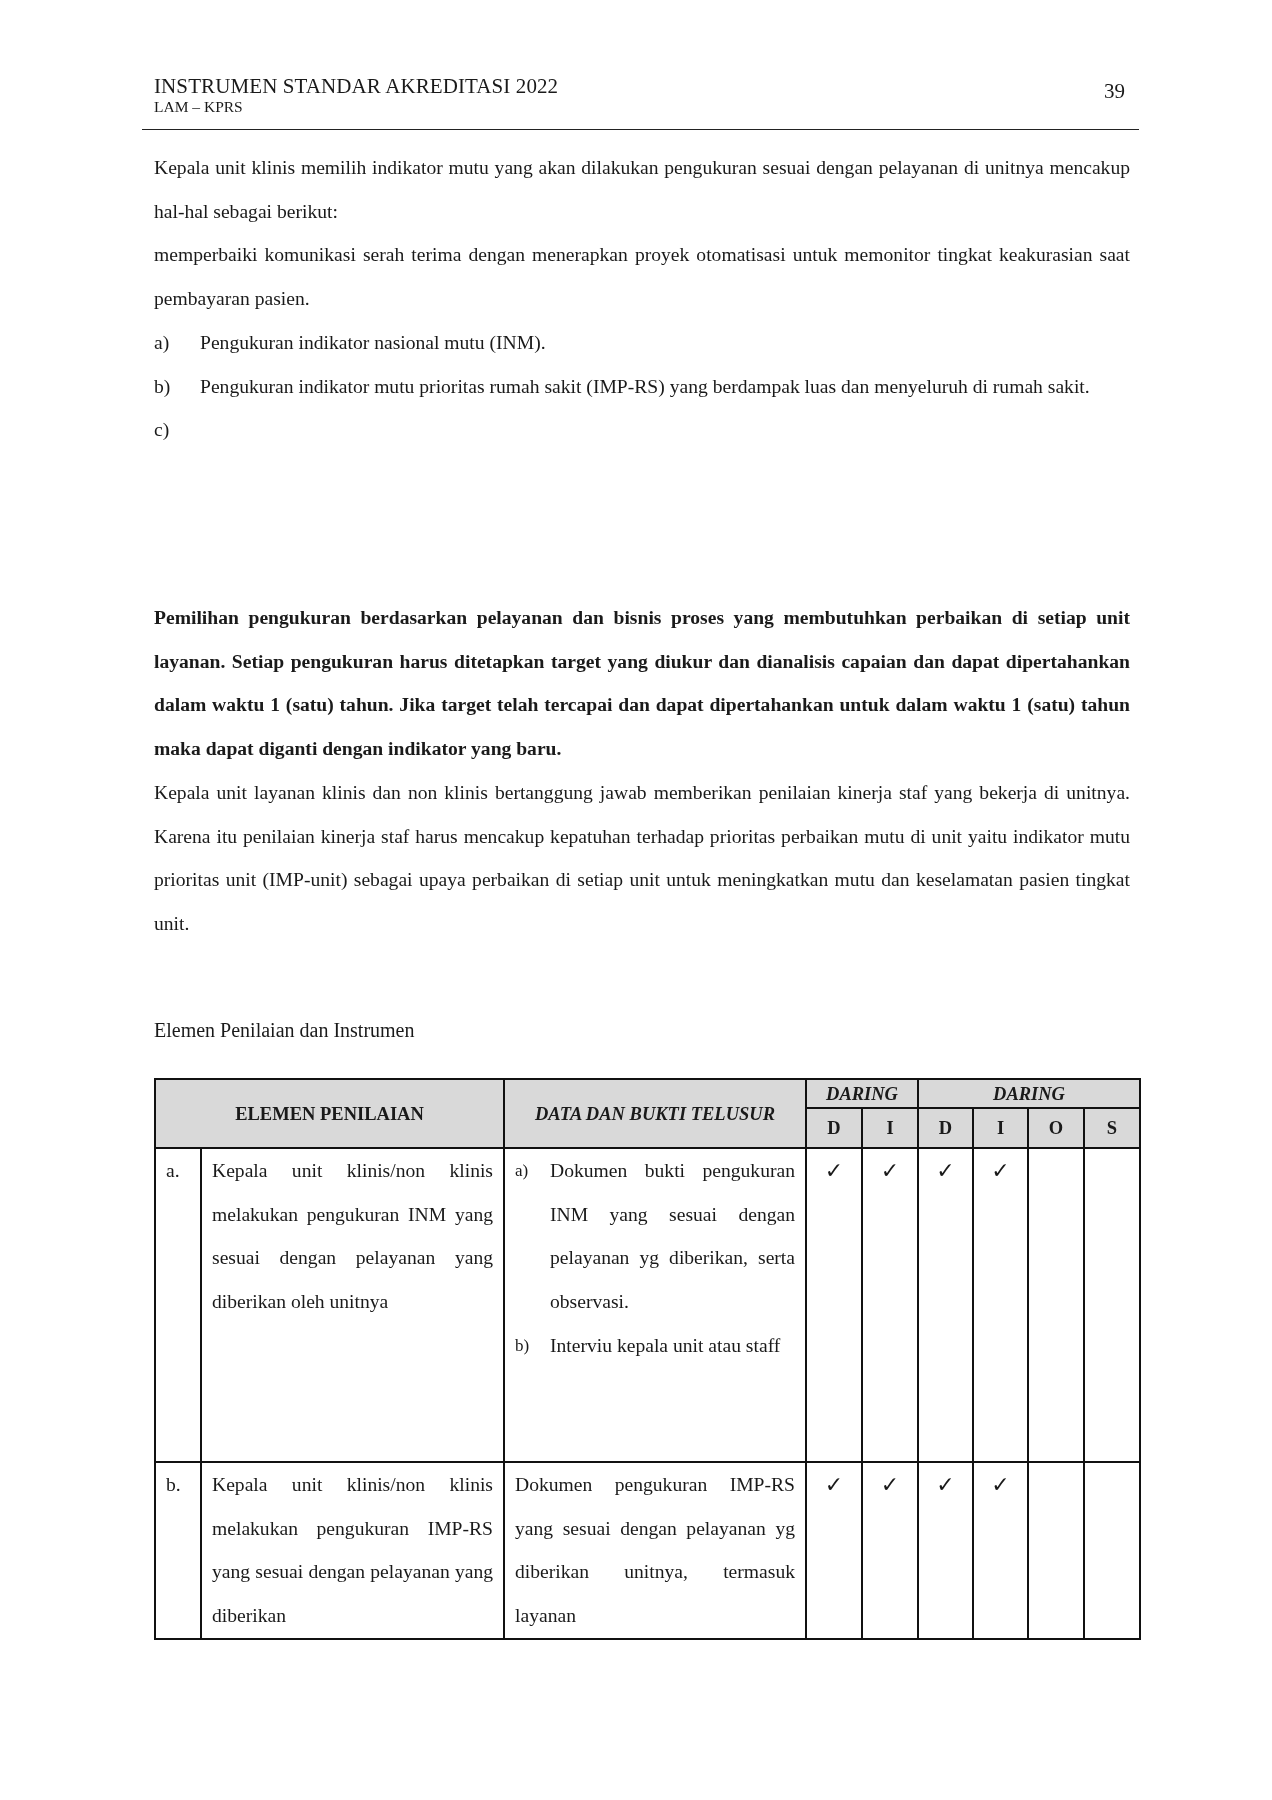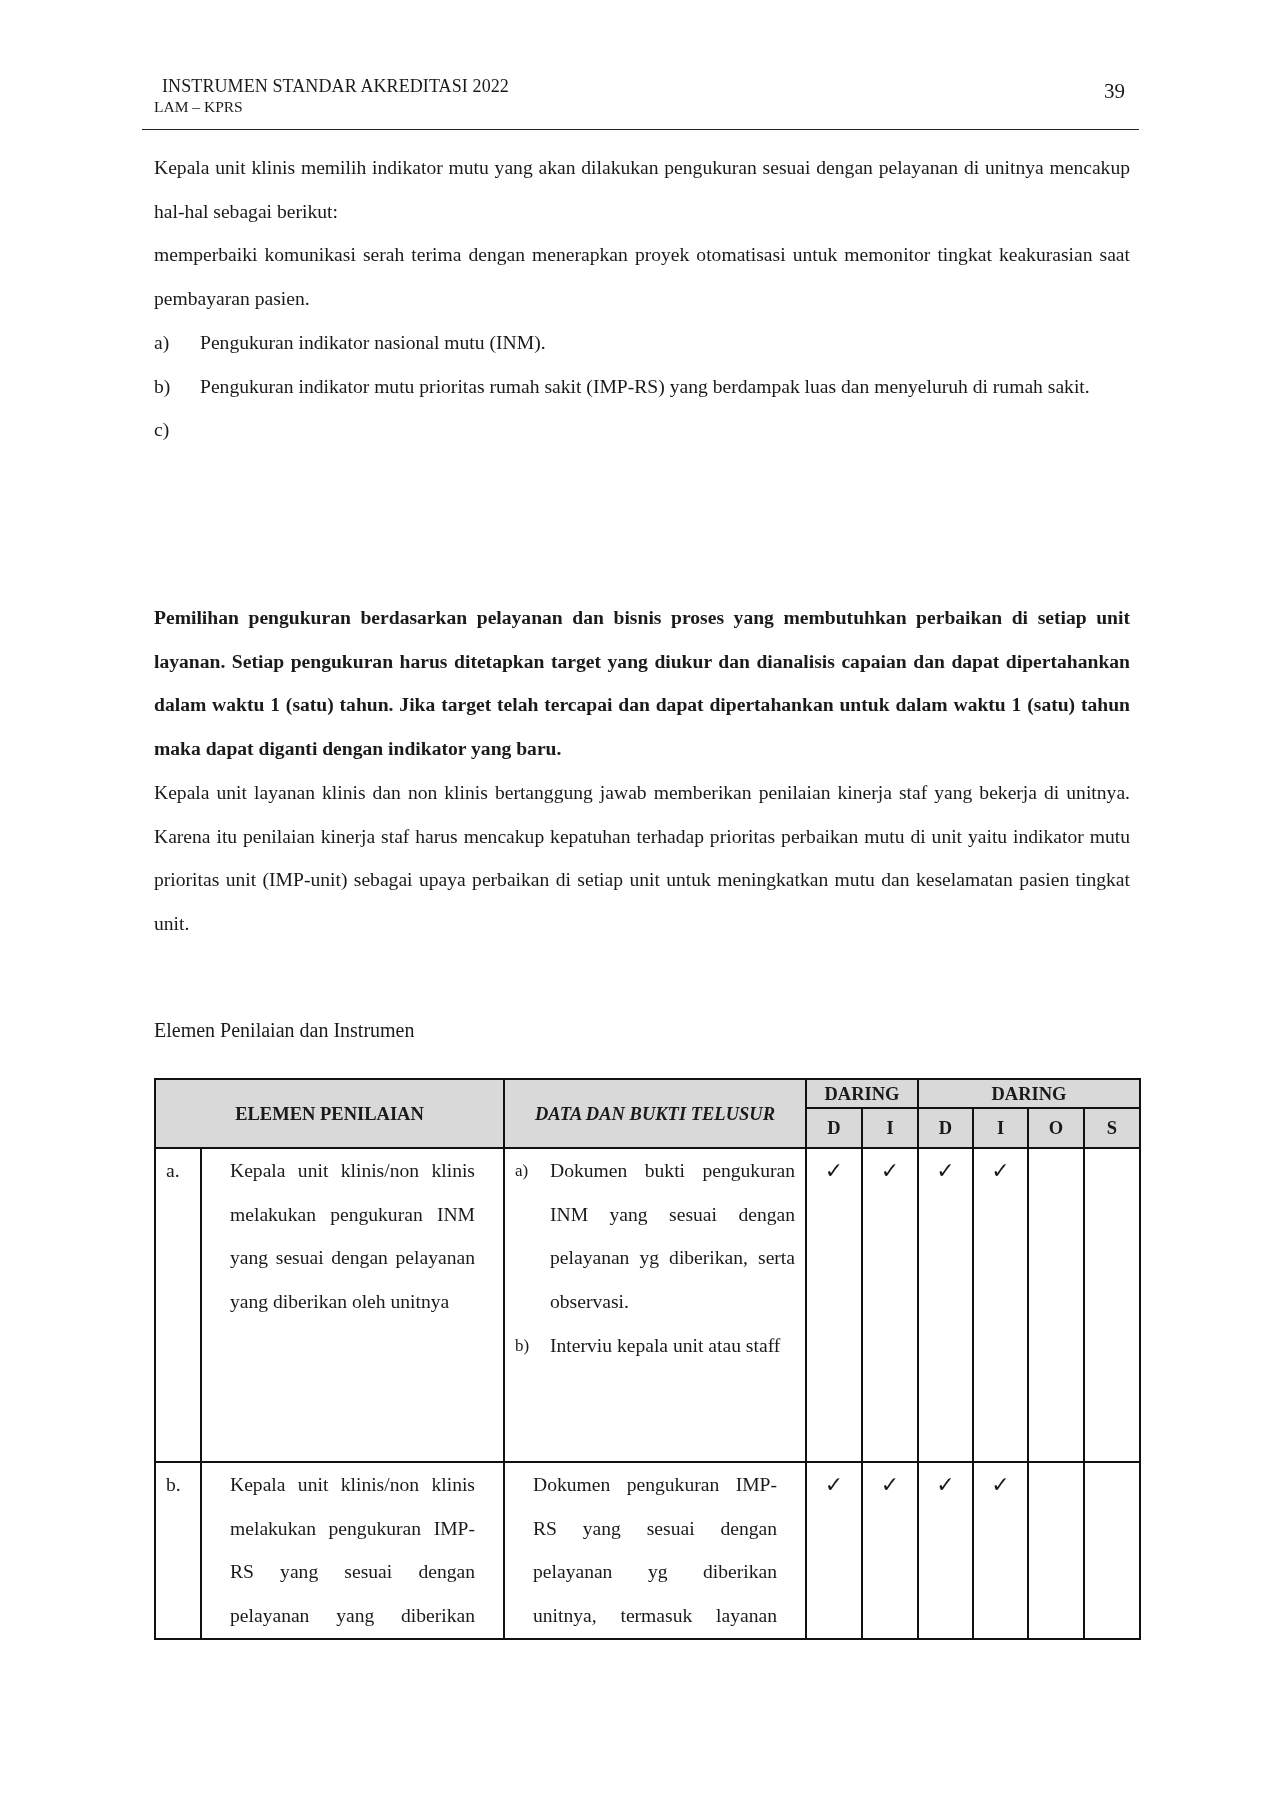--- a/index.html
+++ b/index.html
@@ -1,39 +1,39 @@
 <!DOCTYPE html>
 <html><head>
 <meta charset="utf-8">
 <style>
   html, body { margin: 0; padding: 0; background: #ffffff; }
   body { width: 1272px; height: 1800px; position: relative; overflow: hidden;
          font-family: "Liberation Serif", "DejaVu Serif", serif; color: #1a1a1a; }
   .page-header { position: absolute; left: 154px; top: 76px; width: 985px; height: 54px; }
-  .hdr-title { position: absolute; left: 0; top: 0; font-size: 18px; line-height: 20px; letter-spacing: 0.1px; margin-left: 8px; }
+  .hdr-title { position: absolute; left: 0; top: 0; font-size: 21px; line-height: 20px; letter-spacing: 0.1px; }
   .hdr-sub { position: absolute; left: 0; top: 22px; font-size: 15.5px; line-height: 18px; }
   .page-num { position: absolute; right: 14px; top: 3px; font-size: 21px; line-height: 24px; }
   .hdr-rule { position: absolute; left: -12px; right: 0; top: 53px; height: 0; border-top: 1.5px solid #222; }
 
   .body { position: absolute; left: 154px; width: 976px; font-size: 19.6px; line-height: 43.7px; }
   .para { margin: 0; text-align: justify; text-align-last: left; }
   .list-item { position: relative; padding-left: 46px; margin: 0; text-align: justify; text-align-last: left; }
   .list-marker { position: absolute; left: 0; top: 0; }
   .bold { font-weight: bold; }
   .heading { position: absolute; left: 154px; top: 1014px; font-size: 20px; font-weight: normal; line-height: 32px; }
 
   table.instr { position: absolute; left: 154px; top: 1078px; border-collapse: collapse; table-layout: fixed;
                 font-size: 19.6px; line-height: 43.7px; }
   table.instr td, table.instr th { border: 2px solid #111; padding: 0; vertical-align: top; }
   table.instr th { background: #d9d9d9; font-weight: bold; font-size: 18.5px; line-height: 26px; text-align: center; vertical-align: middle; }
   .th-main { height: 67px; }
-  .th-group { height: 24px; line-height: 22px !important; }
+  .th-group { height: 24px; line-height: 22px !important; font-style: italic; }
   .th-sub { height: 33px; }
   .cell-num { text-align: left; padding-left: 10px !important; padding-top: 0 !important; }
-  .cell-text { padding: 0 28px !important; text-align: justify; text-align-last: left; border-radius: 18px; }
+  .cell-text { padding: 0 10px !important; text-align: justify; text-align-last: left; border-radius: 18px; }
   .cell-text.last-just { text-align-last: justify; }
   .cell-list { padding: 0 10px 0 10px !important; }
   .sub-item { position: relative; padding-left: 35px; text-align: justify; text-align-last: left; }
   .sub-marker { position: absolute; left: 0; top: 0; font-size: 17px; }
   .check { text-align: center; font-size: 22px; }
   .row-a td { height: 312px; }
   .row-b td { height: 174px; }
 </style>
 </head>
 <body>

